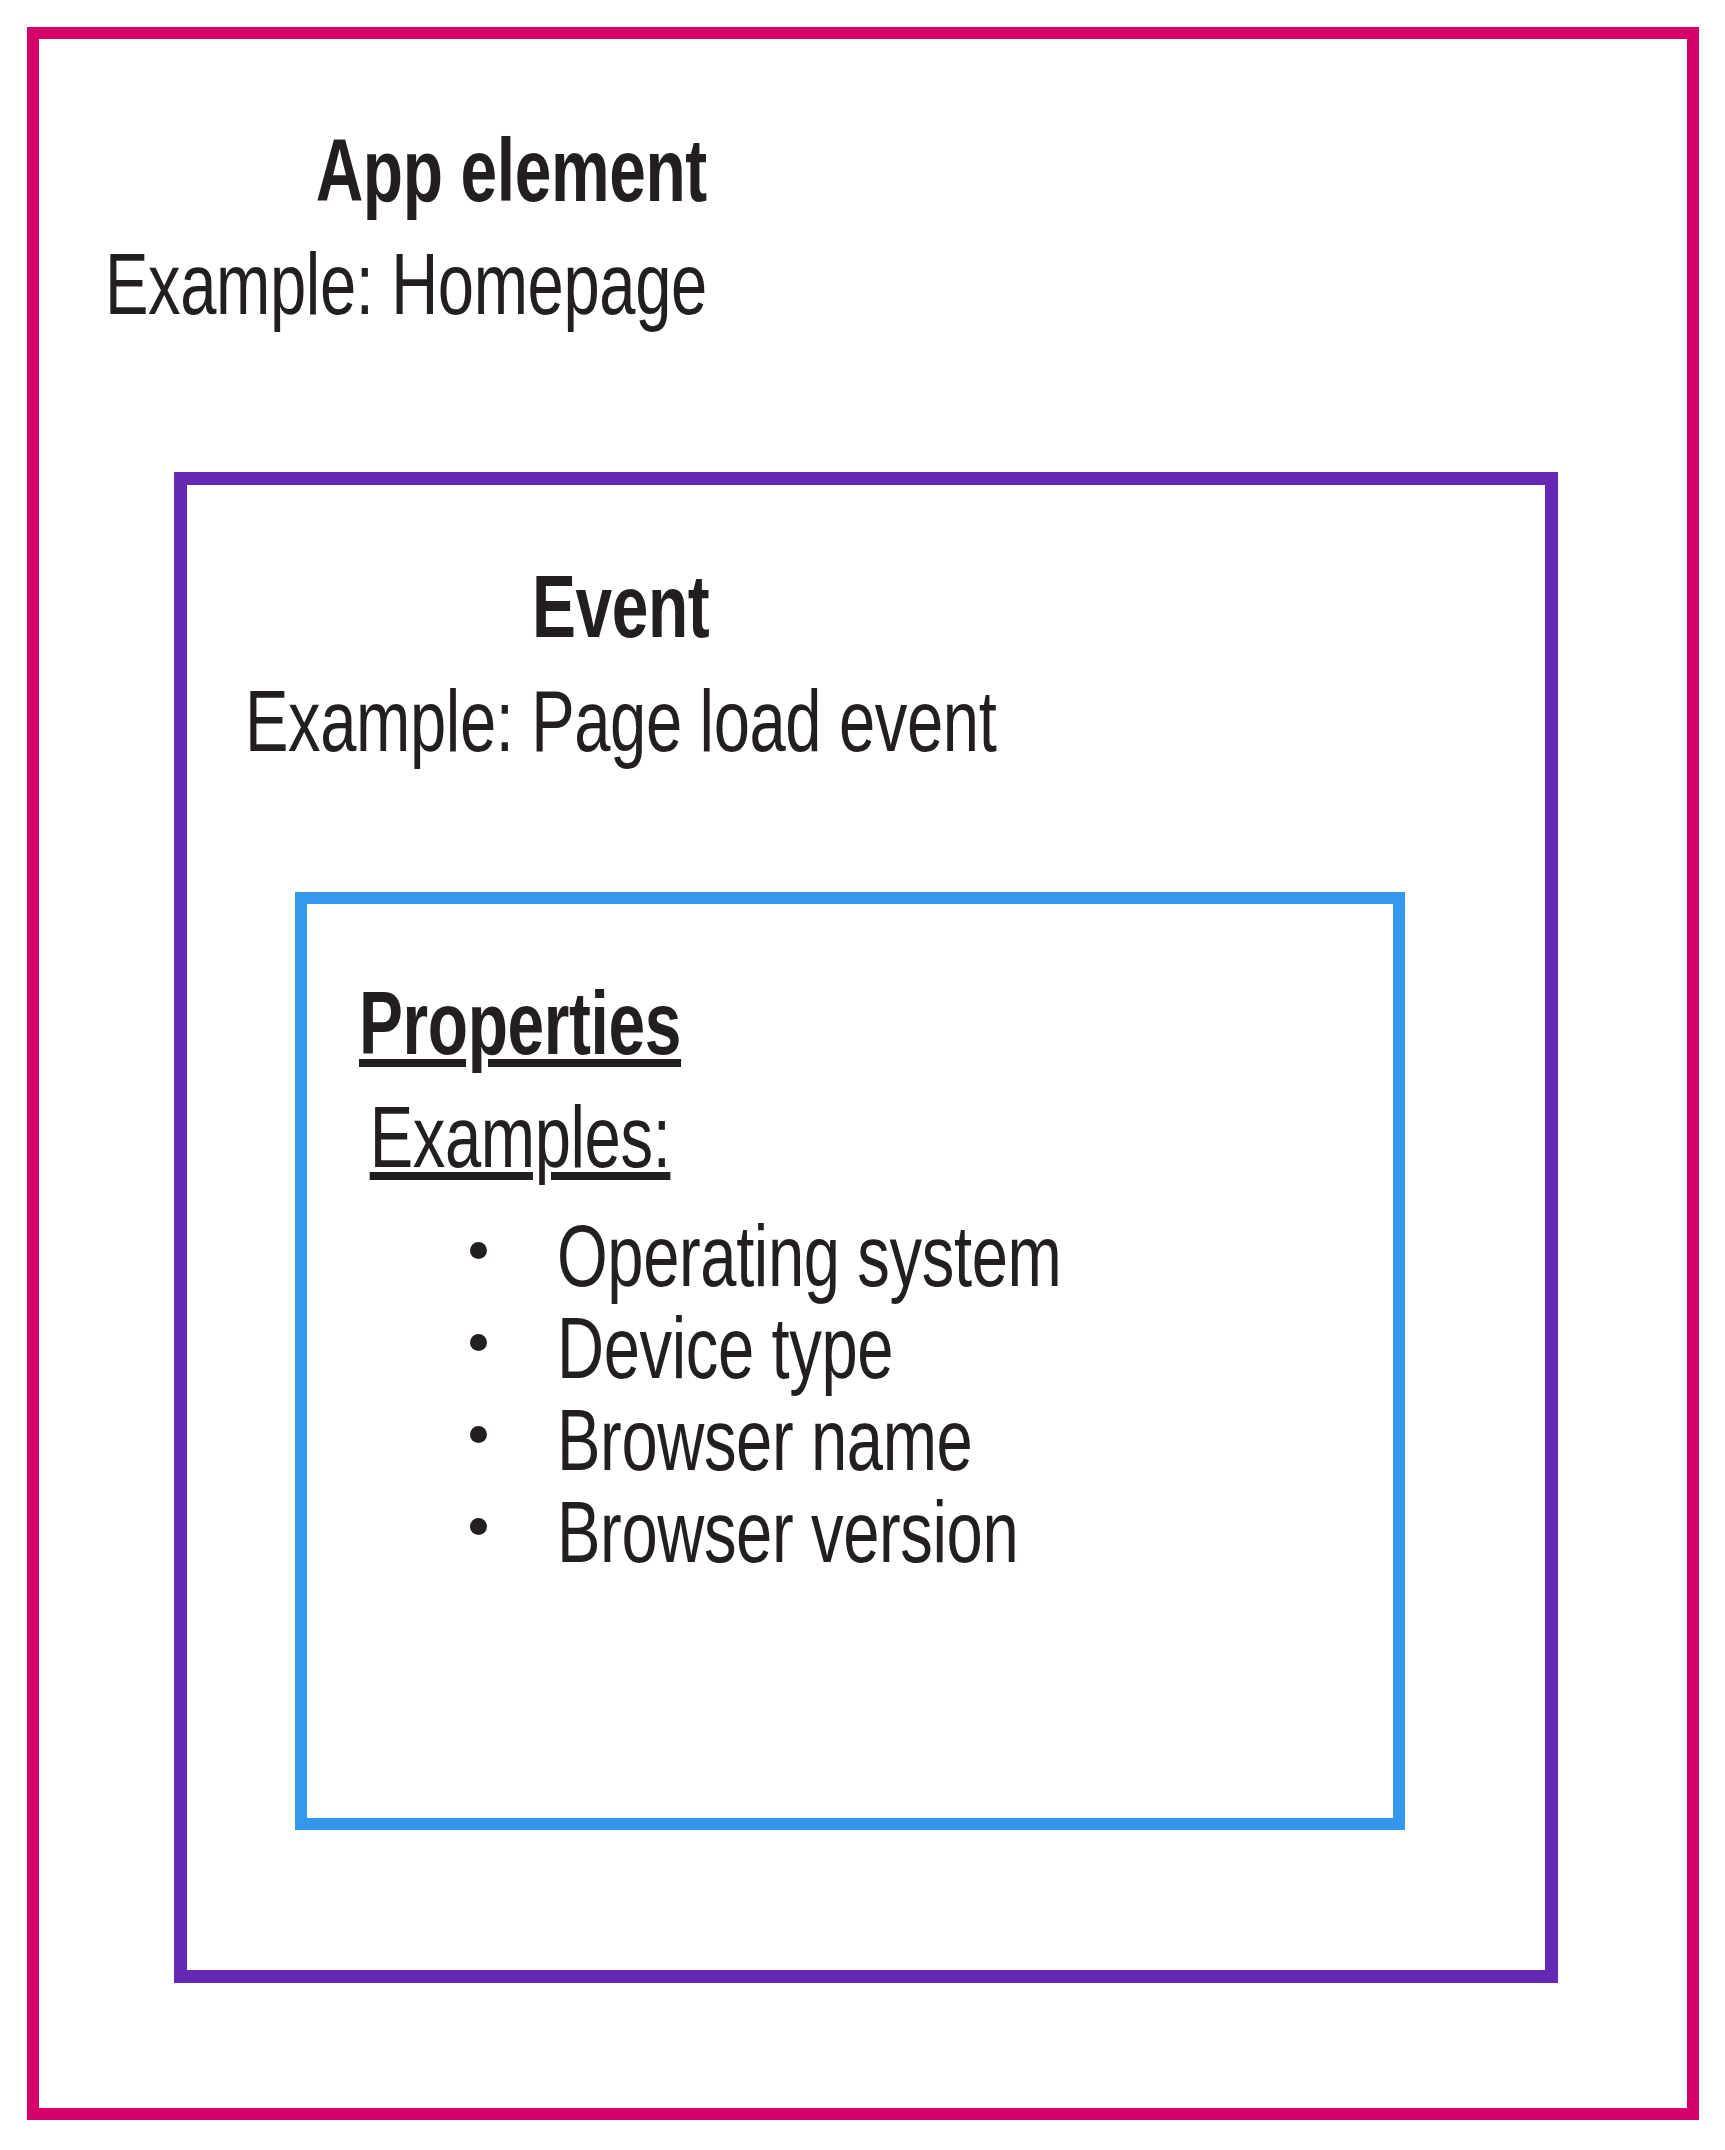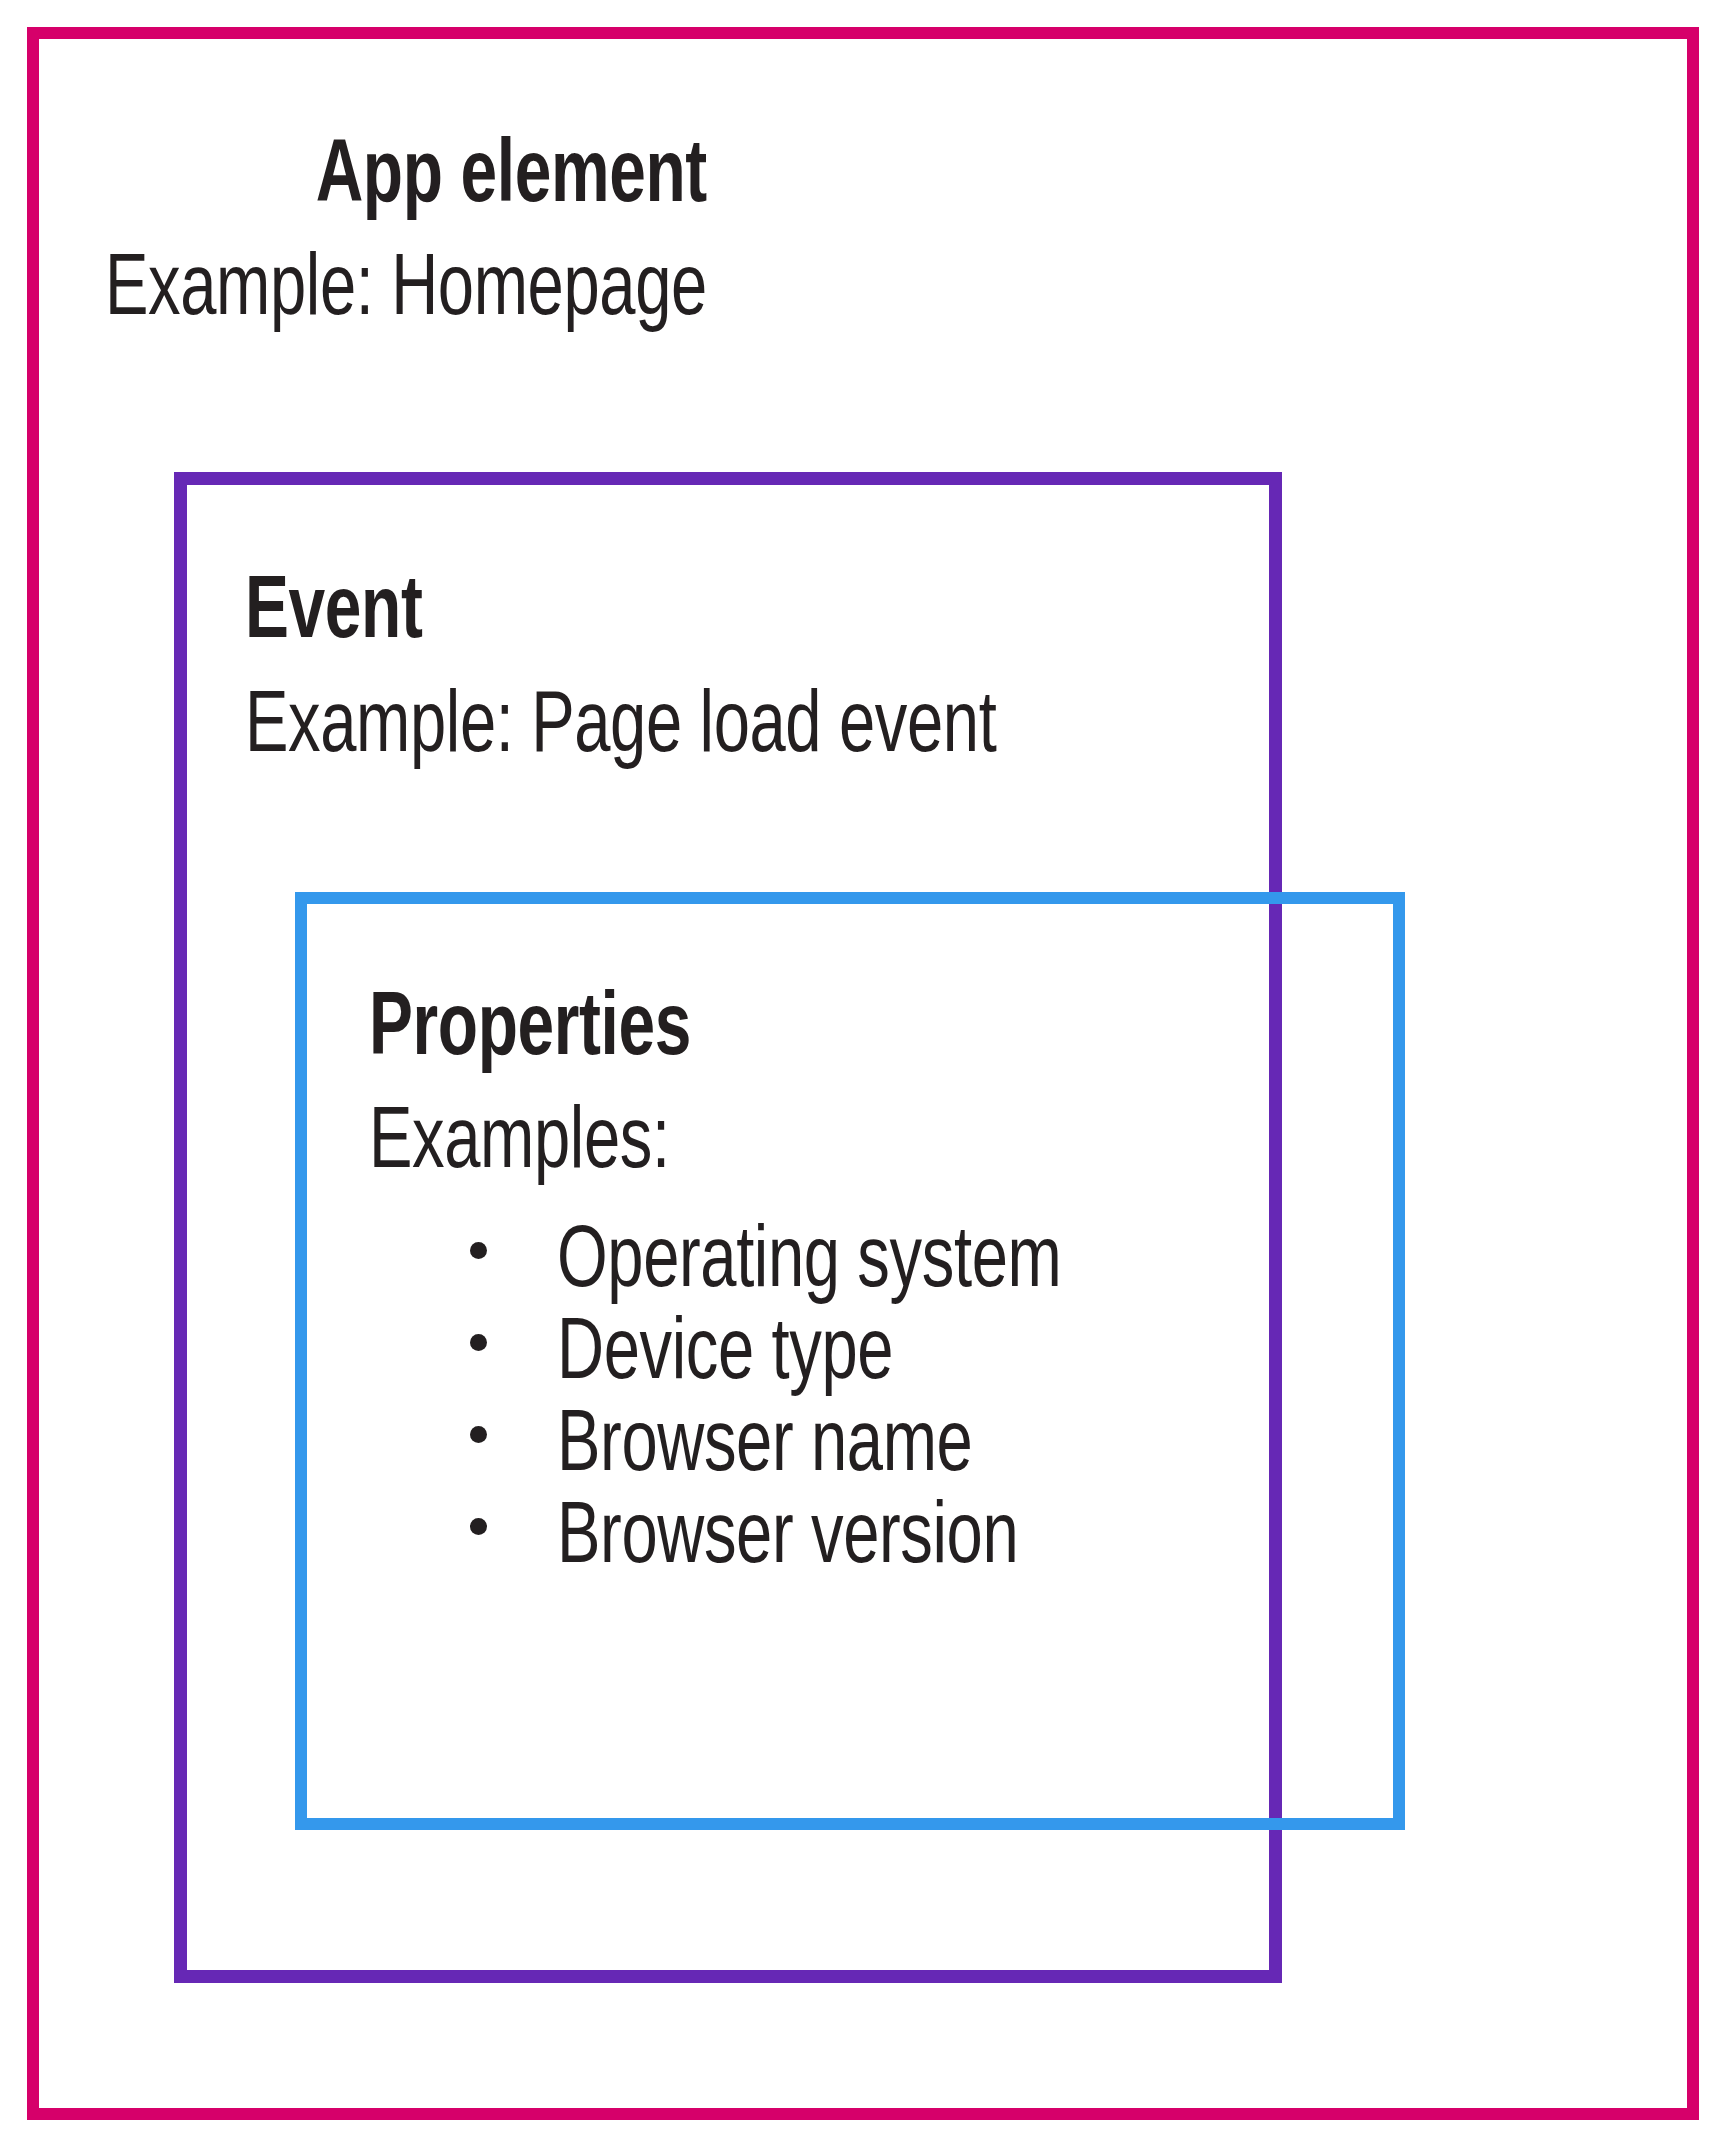--- a/index.html
+++ b/index.html
@@ -27,23 +27,24 @@
     top: 26.5px;
     width: 1672px;
     height: 2093px;
     border: 12px solid #D6006A;
   }
 
   #event-box {
     position: absolute;
     left: 135px;      
     top: 433px;       
-    width: 1108px;
+    width: 1384px;
     height: 1511px;
     border: 13px solid #6628B5;
+    text-align: center;
   }
 
   #properties-box {
     position: absolute;
     left: 108px;      
     top: 407px;       
     width: 1110px;
     height: 938px;
     border: 12.5px solid #3498EC;
   }
@@ -86,22 +87,23 @@
   #event-text {
     position: absolute;
     left: 58px;
     top: 77px;
   }
   #event-title { margin-bottom: 26px; }
 
   
   #properties-text {
     position: absolute;
-    left: 62px;
+    left: 52px;
     top: 75px;
+    text-decoration: underline;
   }
   #properties-title { margin-bottom: 25px; }
 
   
   #properties-list {
     list-style: none;
     margin: 0;
     padding: 0;
     position: absolute;
     left: 163px;

